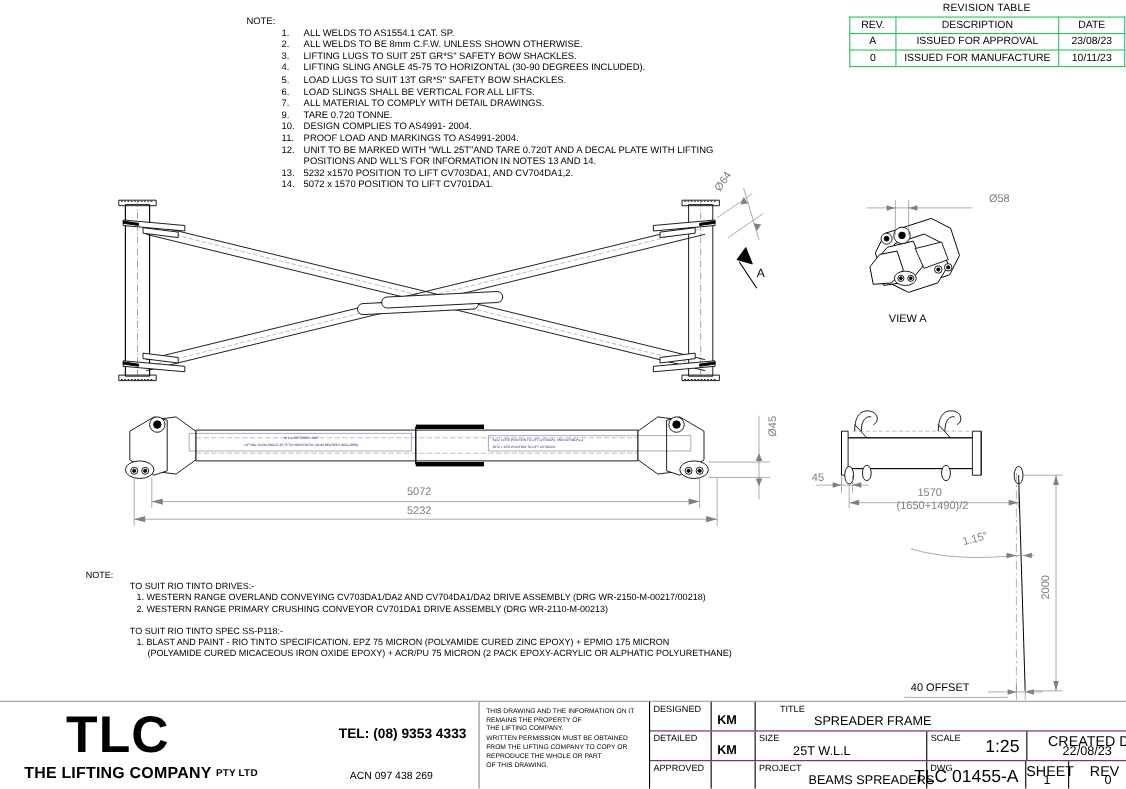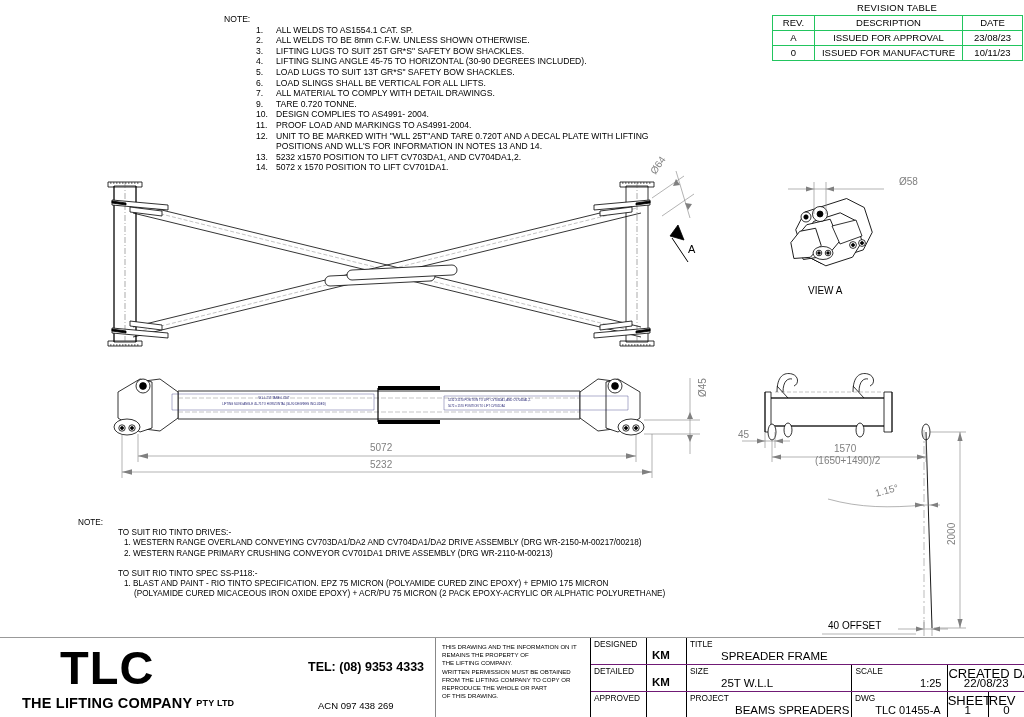--- a/index.html
+++ b/index.html
@@ -210,21 +210,21 @@
     border-bottom: 1px solid #701a75;
     box-sizing: border-box;
   }
   .tb-row:last-child { border-bottom: none; }
   .tb-cell {
     border-right: 1px solid #000;
     position: relative;
     box-sizing: border-box;
     padding: 0;
   }
-  .tb-cell:last-child { border-right: none; }
+  .tb-cell:last-child { border-right: none; margin-left: 19px; }
   .tb-cell .lbl {
     position: absolute;
     left: 3px; top: 1px;
     font-size: 8.3px;
     white-space: nowrap;
   }
   .tb-cell .val {
     position: absolute;
     left: 3px;
     bottom: 2px;
@@ -243,21 +243,21 @@
     left: 0; right: 0;
     bottom: 2px;
     text-align: center;
     font-size: 11.5px;
     white-space: nowrap;
   }
   .tb-cell .val-r {
     position: absolute;
     right: 6px;
     bottom: 2px;
-    font-size: 11px;
+    font-size: 16px;
     white-space: nowrap;
     margin-top: 26px;
   }
   .tb-cell .lbl-c {
     position: absolute;
     left: 0; right: 0; top: 1px;
     font-size: 13px;
     white-space: nowrap;
   }
   .w-designed { width: 56px; }

